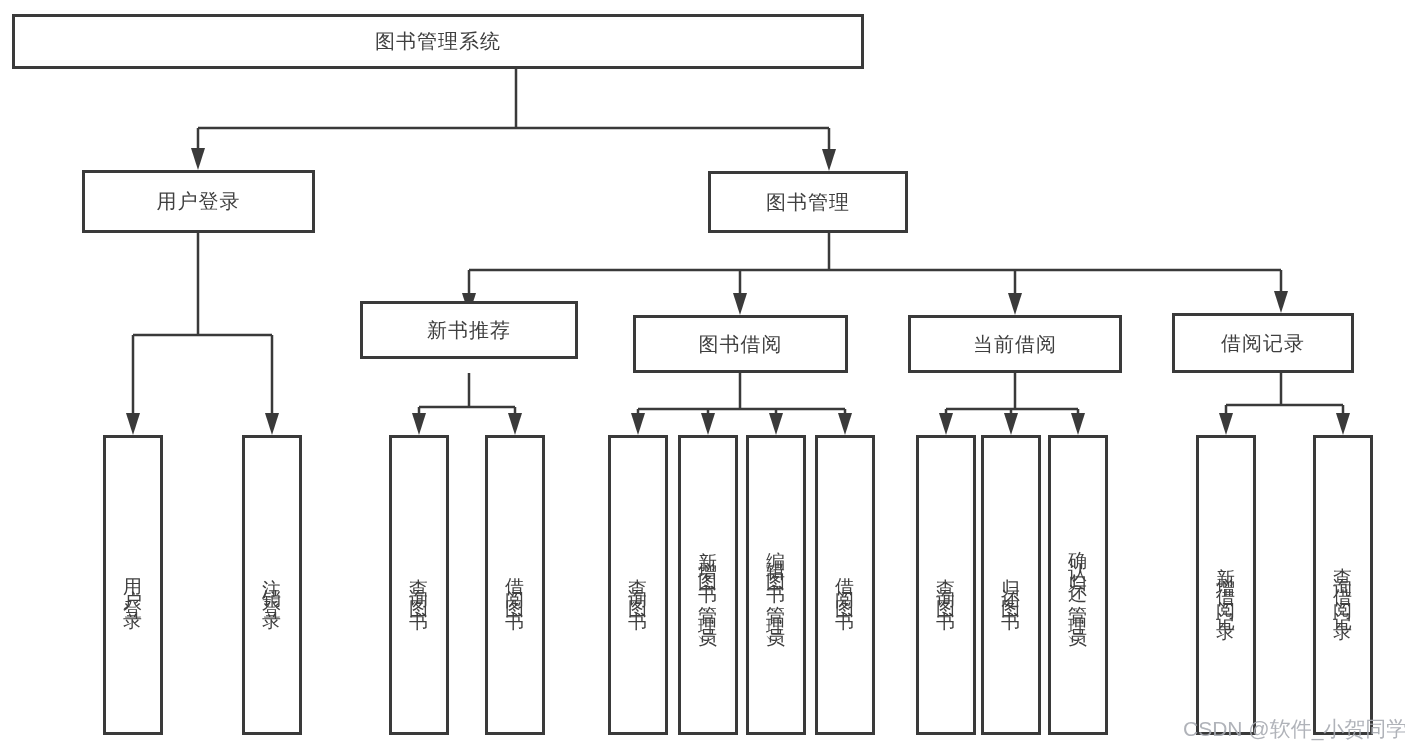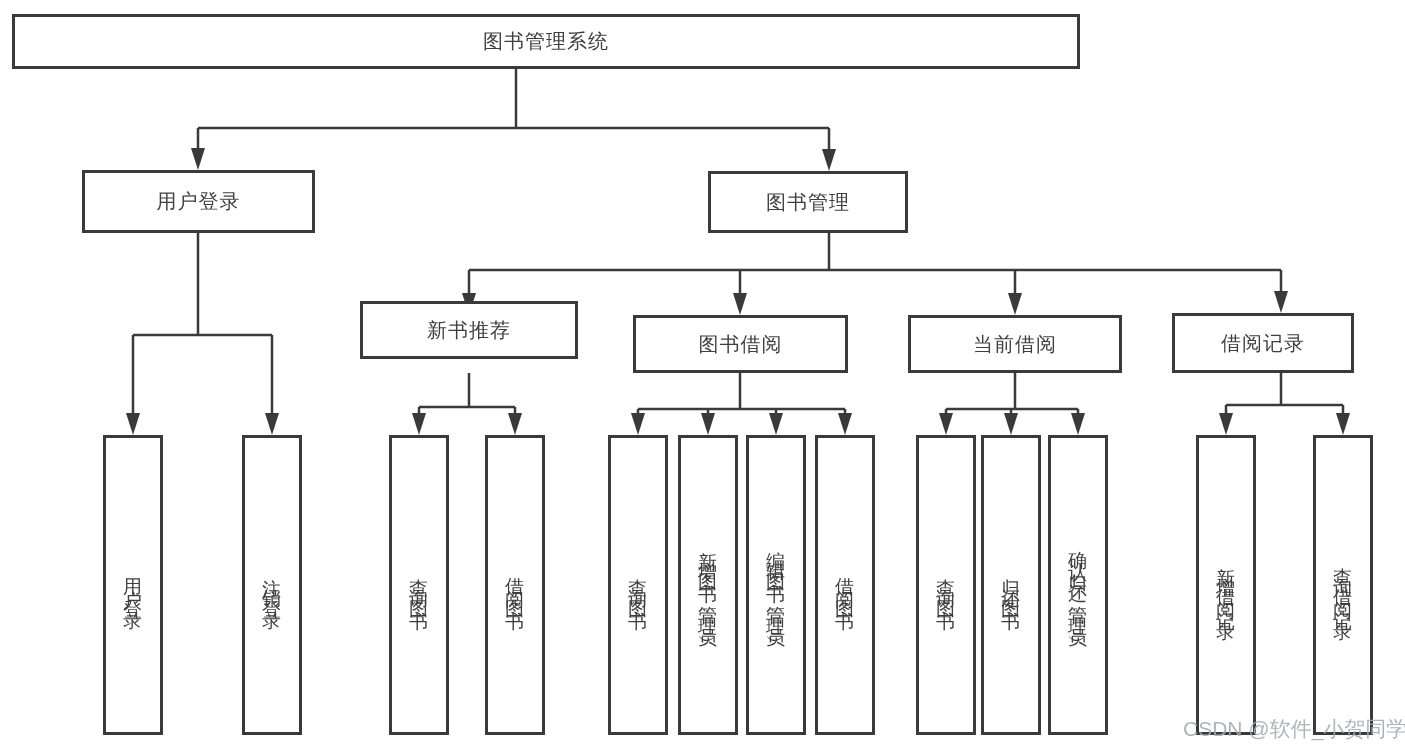--- a/index.html
+++ b/index.html
@@ -88,21 +88,21 @@
       <polygon points="769,413 783,413 776,435"></polygon>
       <polygon points="838,413 852,413 845,435"></polygon>
       <polygon points="939,413 953,413 946,435"></polygon>
       <polygon points="1004,413 1018,413 1011,435"></polygon>
       <polygon points="1071,413 1085,413 1078,435"></polygon>
       <polygon points="1219,413 1233,413 1226,435"></polygon>
       <polygon points="1336,413 1350,413 1343,435"></polygon>
     </g>
   </svg>
 
-  <div class="box hbox" style="left:12px;top:14px;width:1068px;height:55px">
+  <div class="box hbox" style="left:12px;top:14px;width:852px;height:55px">
     <span>图书管理系统</span>
   </div>
 
   <div class="box hbox" style="left:82px;top:170px;width:233px;height:63px">
     <span>用户登录</span>
   </div>
   <div class="box hbox" style="left:708px;top:171px;width:200px;height:62px">
     <span>图书管理</span>
   </div>
 

